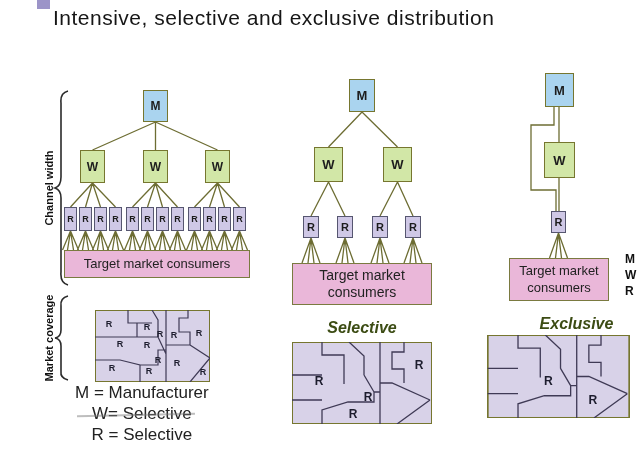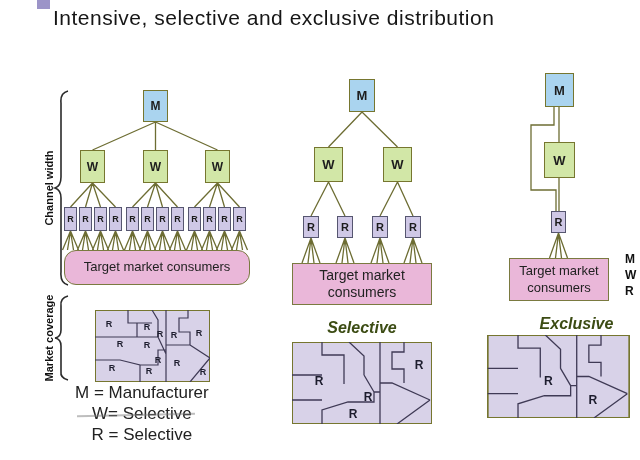--- a/index.html
+++ b/index.html
@@ -89,21 +89,21 @@
   <div class="node r-node" style="left:57px;top:207px;width:13px;height:24px;font-size:9px;">R</div>
   <div class="node r-node" style="left:72px;top:207px;width:13px;height:24px;font-size:9px;">R</div>
   <div class="node r-node" style="left:89px;top:207px;width:13px;height:24px;font-size:9px;">R</div>
   <div class="node r-node" style="left:104px;top:207px;width:13px;height:24px;font-size:9px;">R</div>
   <div class="node r-node" style="left:119px;top:207px;width:13px;height:24px;font-size:9px;">R</div>
   <div class="node r-node" style="left:134px;top:207px;width:13px;height:24px;font-size:9px;">R</div>
   <div class="node r-node" style="left:151px;top:207px;width:13px;height:24px;font-size:9px;">R</div>
   <div class="node r-node" style="left:166px;top:207px;width:13px;height:24px;font-size:9px;">R</div>
   <div class="node r-node" style="left:181px;top:207px;width:13px;height:24px;font-size:9px;">R</div>
   <div class="node r-node" style="left:196px;top:207px;width:13px;height:24px;font-size:9px;">R</div>
-  <div class="consumers" style="left:27px;top:250px;width:186px;height:35px;font-size:13px;border-radius:12px;">
+  <div class="consumers" style="left:27px;top:250px;width:186px;height:28px;font-size:13px;">
     <span>Target market consumers</span>
   </div>
 
   <div class="node m-node" style="left:312px;top:79px;width:26px;height:33px;font-size:13px;">M</div>
   <div class="node w-node" style="left:277px;top:147px;width:29px;height:35px;font-size:13px;">W</div>
   <div class="node w-node" style="left:346px;top:147px;width:29px;height:35px;font-size:13px;">W</div>
   <div class="node r-node" style="left:266px;top:216px;width:16px;height:22px;font-size:11px;">R</div>
   <div class="node r-node" style="left:300px;top:216px;width:16px;height:22px;font-size:11px;">R</div>
   <div class="node r-node" style="left:335px;top:216px;width:16px;height:22px;font-size:11px;">R</div>
   <div class="node r-node" style="left:368px;top:216px;width:16px;height:22px;font-size:11px;">R</div>

